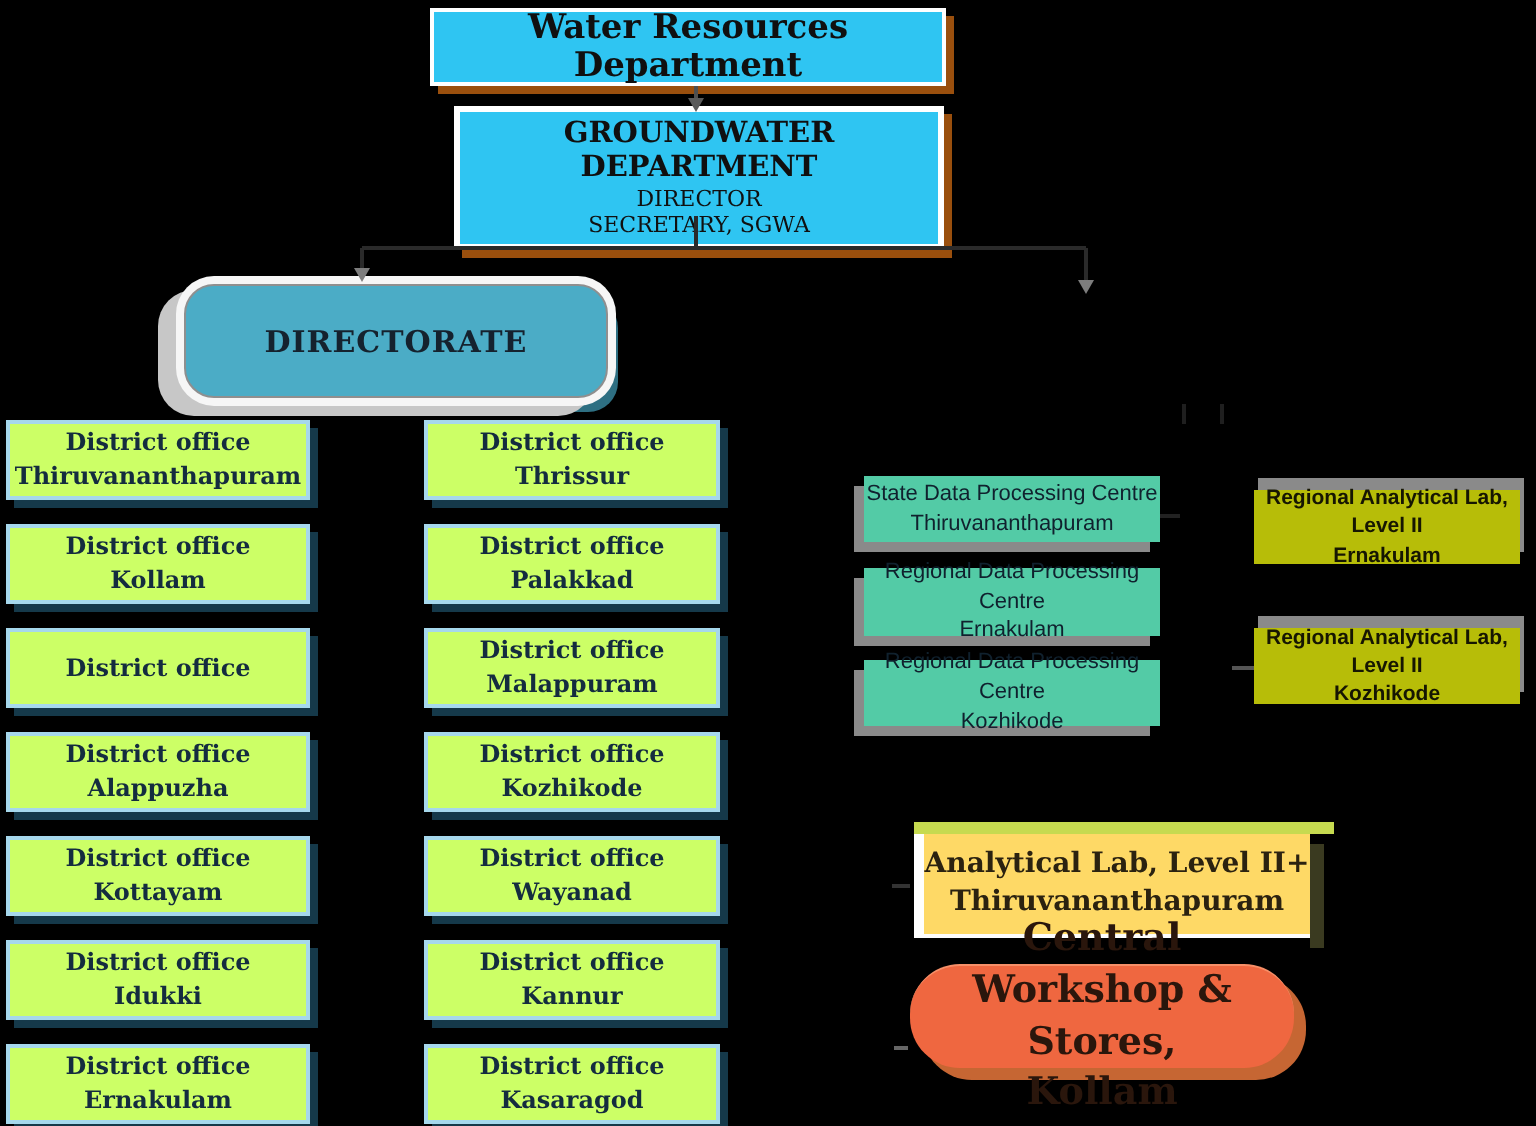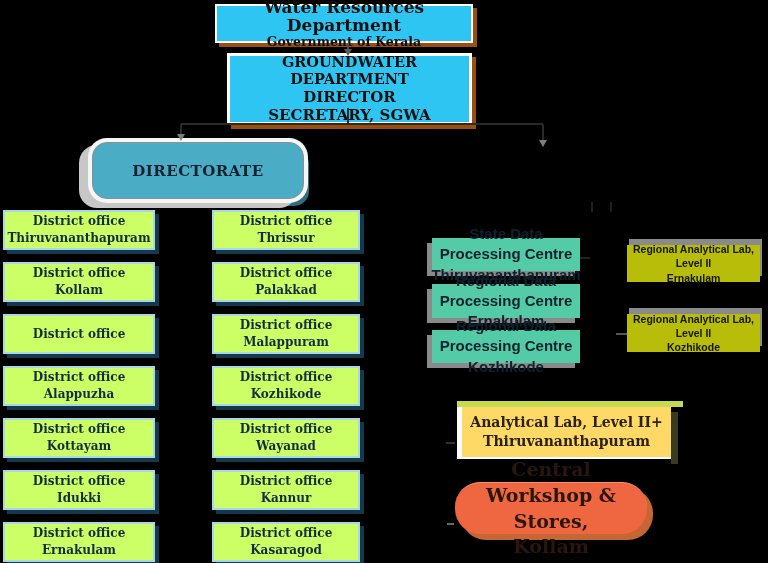--- a/index.html
+++ b/index.html
@@ -9,21 +9,21 @@
         align-items:center;justify-content:center;text-align:center;}
 
   
   .cyan{background:var(--cyan,#2fc5f2);border:2px solid #fff;
         box-shadow:4px 4px 0 var(--brown,#9a4f0d);color:#101010;}
   .box1{left:215px;top:4px;width:258px;height:39px;}
   .box1 .t1{font-size:17px;font-weight:bold;line-height:1.1;}
   .box1 .t2{font-size:12.5px;font-weight:bold;line-height:1.15;}
   .box2{left:227px;top:53px;width:245px;height:72px;border-width:3px;}
   .box2 .t1{font-size:14.5px;font-weight:bold;line-height:1.2;}
-  .box2 .t2{font-size:15px;font-weight:bold;line-height:1.25;}
+  .box2 .t2{font-size:11px;font-weight:normal;line-height:1.25;}
 
   
   .pill{border-radius:15px;border:1px solid #8f8f8f;font-weight:bold;color:#15222e;}
   .pill-teal{left:92px;top:142px;width:212px;height:57px;background:var(--teal,#4bacc6);
         box-shadow:0 0 0 4px #f6f6f6,-10px 6px 0 3px #c7c7c7,5px 7px 0 0 #2e6f82;
         font-size:15px;letter-spacing:.5px;}
   .pill-green{left:512px;top:150px;width:196px;height:51px;background:var(--green,#9bbb59);
         box-shadow:0 0 0 4px #f3f3f3,-8px 6px 0 3px #bfbfbf,7px 6px 0 1px #9f9f9f;
         font-size:13.5px;font-family:"Liberation Sans",sans-serif;color:#1c1c1c;}
 
@@ -32,35 +32,35 @@
   .col1{left:3px;top:210px;width:152px;}
   .col2{left:212px;top:210px;width:148px;}
   .district{box-sizing:border-box;height:40px;background:var(--chartreuse,#ccff66);
         border:2px solid var(--lightblue,#a6d8ec);
         box-shadow:4px 4px 0 var(--district-shadow,#15394a);
         display:flex;flex-direction:column;align-items:center;justify-content:center;
         font-size:12px;font-weight:bold;color:#142c3f;line-height:1.4;}
 
   
   .mint{background:var(--mint,#53cba6);box-shadow:-5px 5px 0 var(--gray-shadow,#8a8a8a);
-        font-family:"Liberation Sans",sans-serif;font-weight:bold;font-size:15px;
+        font-family:"Liberation Sans",sans-serif;font-weight:normal;font-size:11px;
         color:#10212e;line-height:1.35;}
   .dc1{left:432px;top:238px;width:148px;height:33px;}
   .dc2{left:432px;top:284px;width:148px;height:34px;}
   .dc3{left:432px;top:330px;width:148px;height:33px;}
 
   
   .olive{background:var(--olive,#b7bd08);box-shadow:2px -6px 0 var(--gray-shadow,#8a8a8a);
         font-family:"Liberation Sans",sans-serif;font-weight:bold;font-size:10.5px;
         color:#161602;line-height:1.35;}
   .lab1{left:627px;top:245px;width:133px;height:37px;}
   .lab2{left:627px;top:314px;width:133px;height:38px;}
 
   
-  .gold{left:457px;top:407px;width:214px;height:52px;background:var(--gold,#fed966);
+  .gold{left:457px;top:417px;width:198px;height:52px;background:var(--gold,#fed966);
         border-left:5px solid #fff;border-bottom:2px solid #fdfdfd;
         font-size:14px;font-weight:bold;color:#2b2210;line-height:1.35;}
   .gold::before{content:"";position:absolute;left:-5px;right:-12px;top:-6px;height:6px;
         background:var(--gold-strip,#c6da50);}
   .gold::after{content:"";position:absolute;right:-7px;top:5px;bottom:-7px;width:7px;
         background:var(--gold-bar,#3a3a20);}
 
   
   .orange{left:455px;top:482px;width:192px;height:52px;background:var(--orange,#ef6740);
         box-shadow:6px 6px 0 var(--orange-shadow,#c66633);border-top:1px solid #f78f68;
@@ -68,21 +68,20 @@
 
   .connectors{position:absolute;left:0;top:0;pointer-events:none;}
 </style>
 </head>
 <body>
 
 <div class="stage">
 
   <div class="node cyan box1">
     <div class="t1">Water Resources Department</div>
-    <div class="t2">Government of Kerala</div>
   </div>
 
   <div class="node cyan box2">
     <div class="t1">GROUNDWATER DEPARTMENT</div>
     <div class="t2">DIRECTOR</div>
     <div class="t2">SECRETARY, SGWA</div>
   </div>
 
   <div class="node pill pill-teal">
     <span>DIRECTORATE</span>

